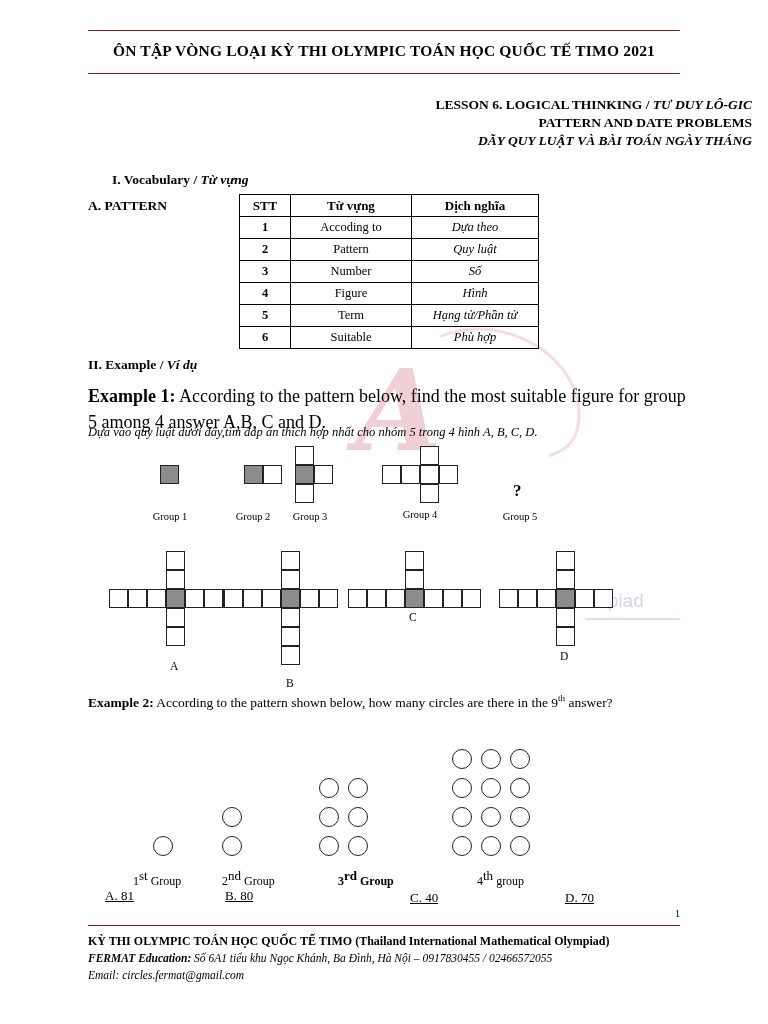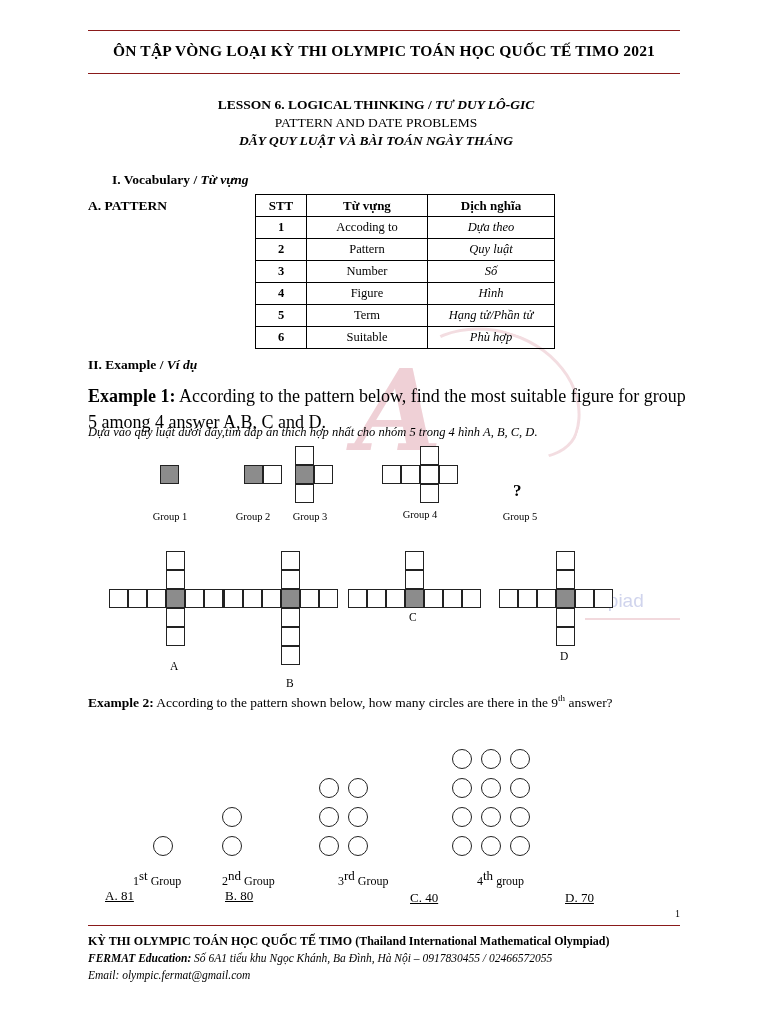--- a/index.html
+++ b/index.html
@@ -38,43 +38,43 @@
     text-align: center;
     font-size: 15.5px;
     font-weight: bold;
     letter-spacing: 0.2px;
   }
 
   
   .lesson-block {
     position: absolute;
     left: 0; right: 16px; top: 96px;
-    text-align: center;
+    text-align: right;
     line-height: 1.35;
   }
   .lesson-line1 { font-size: 13.5px; font-weight: bold; }
   .lesson-line1 .ital { font-style: italic; }
-  .lesson-line2 { font-size: 13.5px; font-weight: normal; }
+  .lesson-line2 { font-size: 13.5px; font-weight: bold; }
   .lesson-line3 { font-size: 13.5px; font-weight: bold; font-style: italic; }
 
   
   .sec-a {
     position: absolute; left: 88px; top: 152px;
     font-size: 13.5px; font-weight: bold; margin-top: 46px;
   }
   .sec-vocab {
     position: absolute; left: 88px; top: 172px;
     font-size: 13.5px; font-weight: bold; margin-left: 24px;
   }
   .sec-vocab .ital { font-style: italic; font-weight: bold; }
 
   
   table.vocab {
     position: absolute;
-    left: 255px; top: 194px;
+    left: 239px; top: 194px;
     border-collapse: collapse;
     font-size: 12.5px;
     padding-left: 12px;
   }
   table.vocab th, table.vocab td {
     border: 1px solid #000;
     text-align: center;
     padding: 2px 4px;
     height: 17px;
   }
@@ -368,21 +368,21 @@
   <div class="circ" style="left:222px; top:807px;"></div>
   <div class="circ" style="left:222px; top:836px;"></div>
   <div class="gplabel" style="left:222px; top:868px;"><span>2</span><sup>nd</sup> <span>Group</span></div>
 
   <div class="circ" style="left:319px; top:778px;"></div>
   <div class="circ" style="left:348px; top:778px;"></div>
   <div class="circ" style="left:319px; top:807px;"></div>
   <div class="circ" style="left:348px; top:807px;"></div>
   <div class="circ" style="left:319px; top:836px;"></div>
   <div class="circ" style="left:348px; top:836px;"></div>
-  <div class="gplabel" style="left:338px; top:868px;"><span>3</span><sup>rd</sup> <span>Group</span></div>
+  <div class="gplabel" style="left:338px; top:868px;font-weight:bold;"><span>3</span><sup>rd</sup> <span>Group</span></div>
 
   <div class="circ" style="left:452px; top:749px;"></div>
   <div class="circ" style="left:481px; top:749px;"></div>
   <div class="circ" style="left:510px; top:749px;"></div>
   <div class="circ" style="left:452px; top:778px;"></div>
   <div class="circ" style="left:481px; top:778px;"></div>
   <div class="circ" style="left:510px; top:778px;"></div>
   <div class="circ" style="left:452px; top:807px;"></div>
   <div class="circ" style="left:481px; top:807px;"></div>
   <div class="circ" style="left:510px; top:807px;"></div>
@@ -394,16 +394,16 @@
   <div class="choice" style="left:105px; top:888px;">A. 81</div>
   <div class="choice" style="left:225px; top:888px;">B. 80</div>
   <div class="choice" style="left:410px; top:890px;">C. 40</div>
   <div class="choice" style="left:565px; top:890px;">D. 70</div>
 
   <div class="page-num">1</div>
   <div class="footer-rule"></div>
   <div class="footer">
     <div class="f1">KỲ THI OLYMPIC TOÁN HỌC QUỐC TẾ TIMO (Thailand International Mathematical Olympiad)</div>
     <div class="f2"><span class="bi">FERMAT Education:</span><span> Số 6A1 tiểu khu Ngọc Khánh, Ba Đình, Hà Nội – 0917830455 / 02466572055</span></div>
-    <div class="f3">Email: olympic.fermat@gmail.com</div>
+    <div class="f3">Email: circles.fermat@gmail.com</div>
   </div>
 
 </div>
 
 </body></html>

